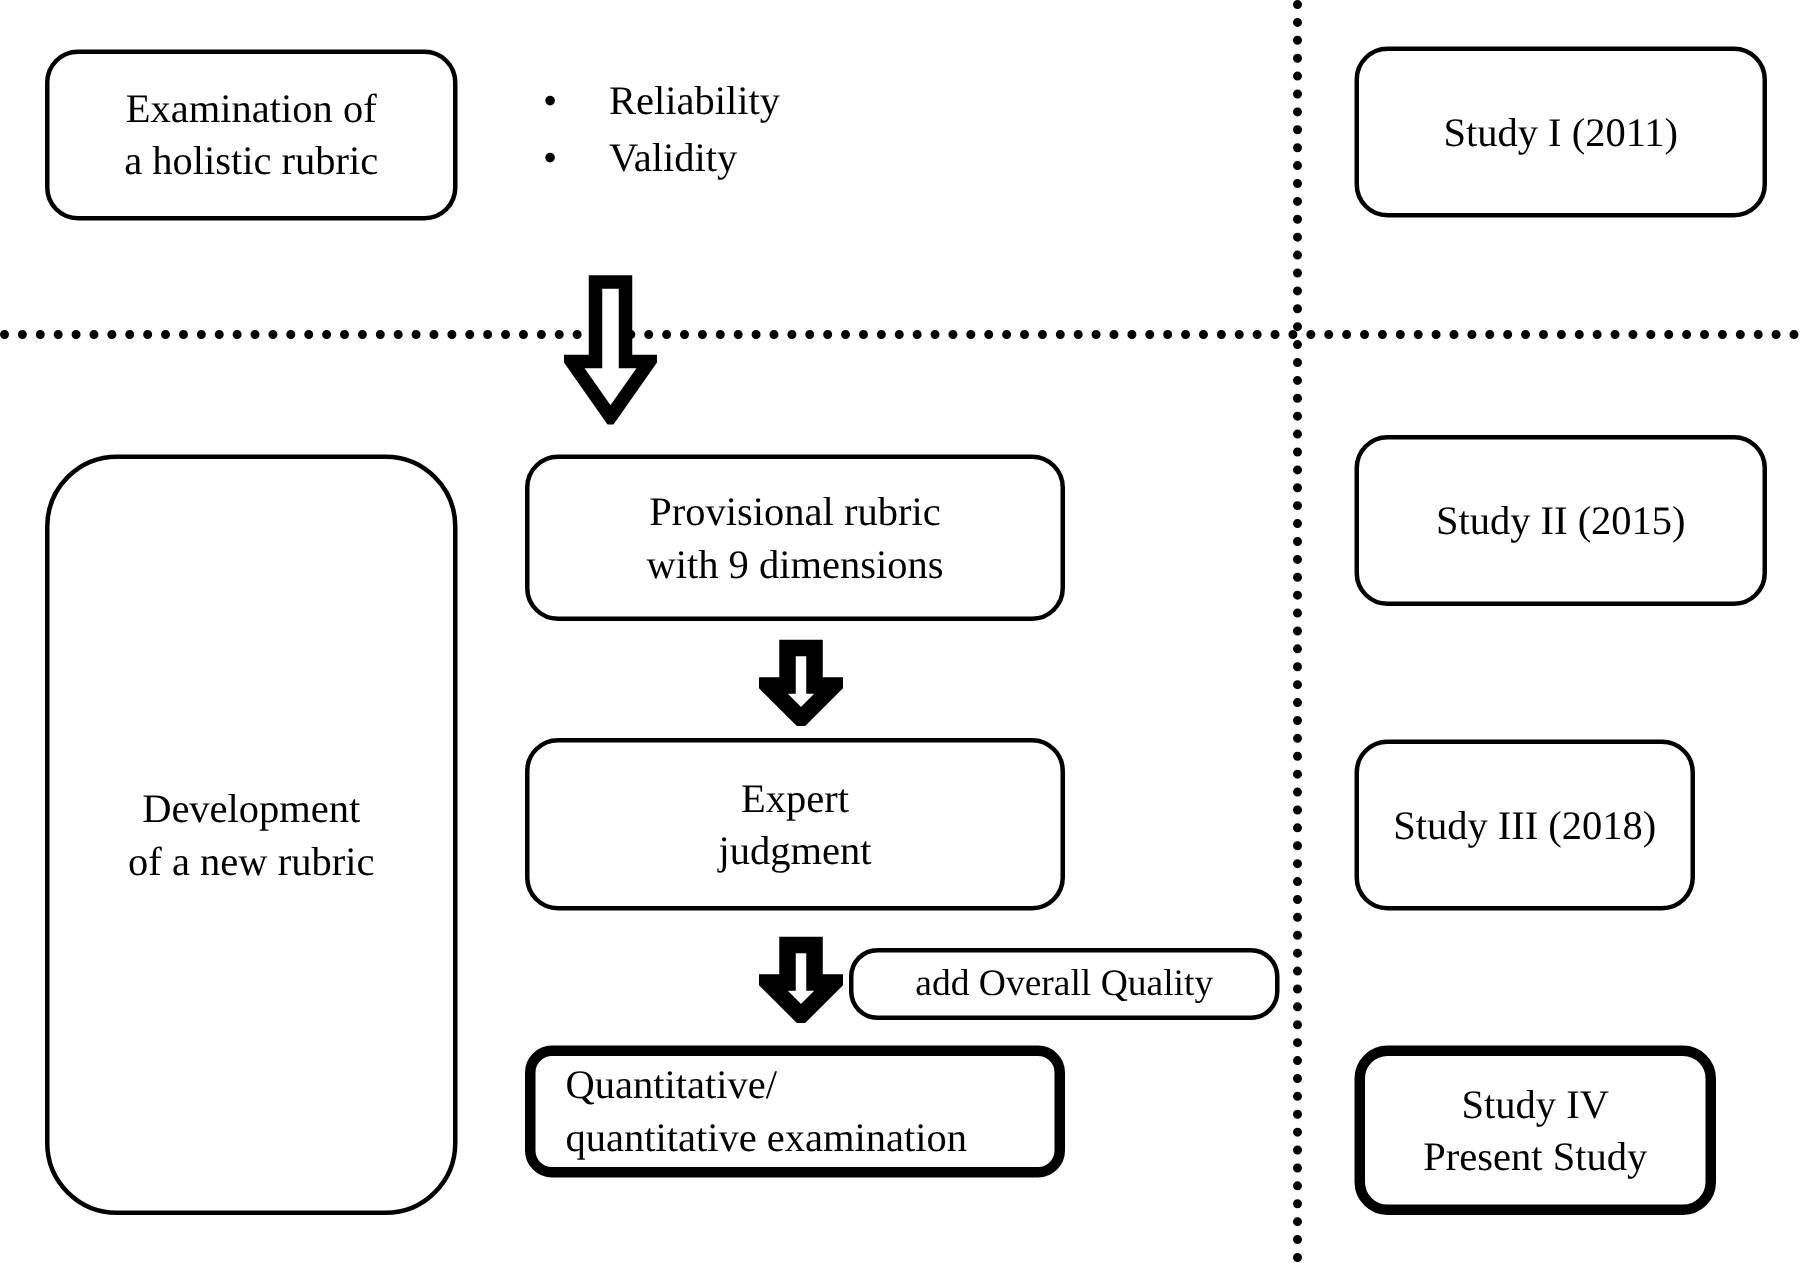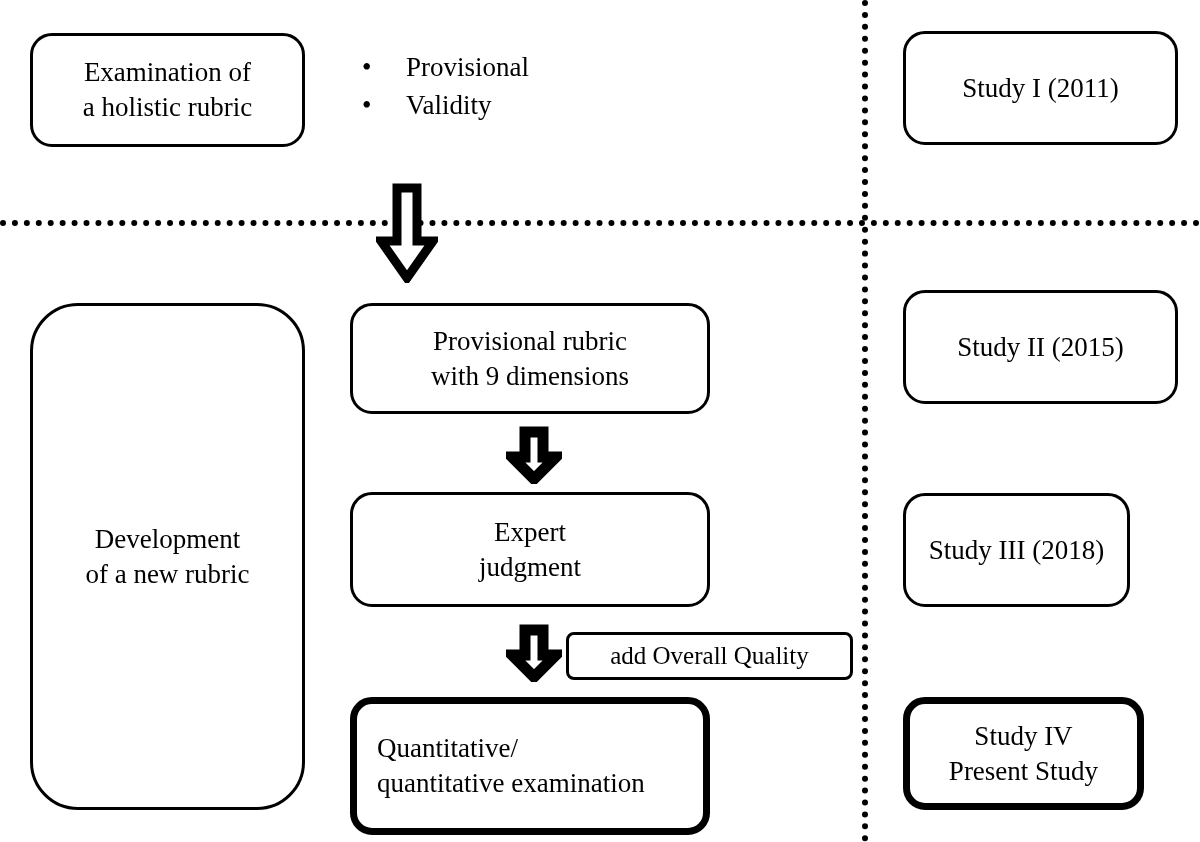--- a/index.html
+++ b/index.html
@@ -43,21 +43,21 @@
     border-radius: 48px;
     border-width: 3px;
   }
   .box.left-text {
     justify-content: flex-start;
     text-align: left;
     padding-left: 20px;
   }
   .box.tagline {
     border-width: 3px;
-    border-radius: 8px;
+    border-radius: 19px;
     font-size: 25px;
     padding: 0 10px;
   }
 
   
   .dotline-h {
     position: absolute;
     height: 0;
     border-top: 6px dotted #000000;
   }
@@ -112,21 +112,21 @@
 
   <div class="dotline-h" style="left:0px; top:220px; width:1200px;"></div>
   <div class="dotline-v" style="left:862px; top:0px; height:842px;"></div>
 
   <div class="box" style="left:30px; top:33px; width:275px; height:114px;">Examination of
 a holistic rubric</div>
 
   <div class="bullets" style="left:362px; top:48px;">
     <div class="bullet-row">
       <span class="bullet-dot">•</span>
-      <span class="bullet-label">Provisional</span>
+      <span class="bullet-label">Reliability</span>
     </div>
     <div class="bullet-row">
       <span class="bullet-dot">•</span>
       <span class="bullet-label">Validity</span>
     </div>
   </div>
 
   <div class="box" style="left:903px; top:31px; width:275px; height:114px;text-align:center;">Study I (2011)</div>
 
   <div class="arrow" style="left:376px; top:183px; width:62px; height:100px;">
@@ -151,21 +151,21 @@
 judgment</div>
 
   <div class="arrow small" style="left:506px; top:624px; width:56px; height:58px;">
     <svg viewBox="0 0 56 58" preserveAspectRatio="none">
       <polygon points="19,6 37,6 37,31 50,31 28,53 6,31 19,31"></polygon>
     </svg>
   </div>
 
   <div class="box tagline" style="left:566px; top:632px; width:287px; height:48px;">add Overall Quality</div>
 
-  <div class="box thick left-text" style="left:350px; top:697px; width:360px; height:138px;">Quantitative/
+  <div class="box thick left-text" style="left:350px; top:697px; width:360px; height:88px;border-radius:18px;">Quantitative/
 quantitative examination</div>
 
   <div class="box" style="left:903px; top:290px; width:275px; height:114px;">Study II (2015)</div>
 
   <div class="box" style="left:903px; top:493px; width:227px; height:114px;">Study III (2018)</div>
 
   <div class="box thick" style="left:903px; top:697px; width:241px; height:113px;">Study IV
 Present Study</div>
 
 </div>

